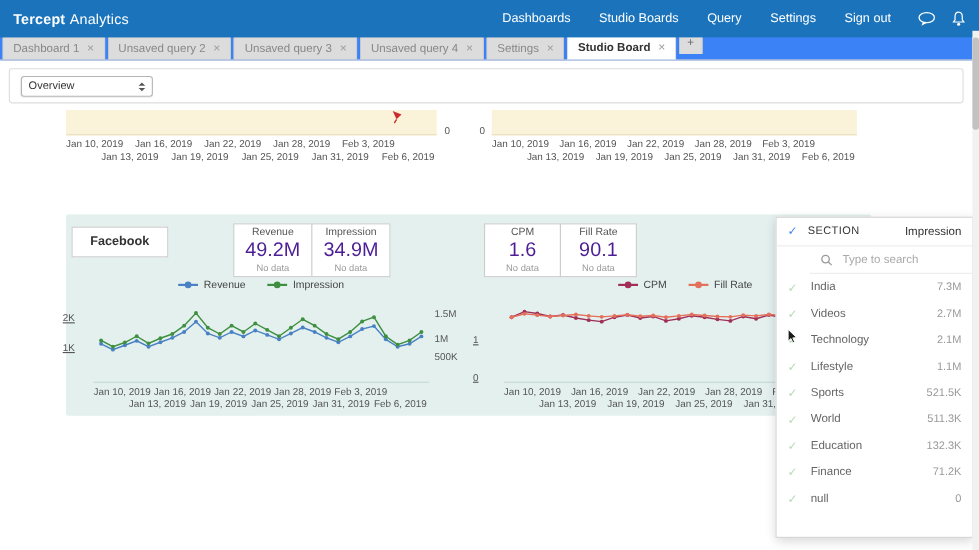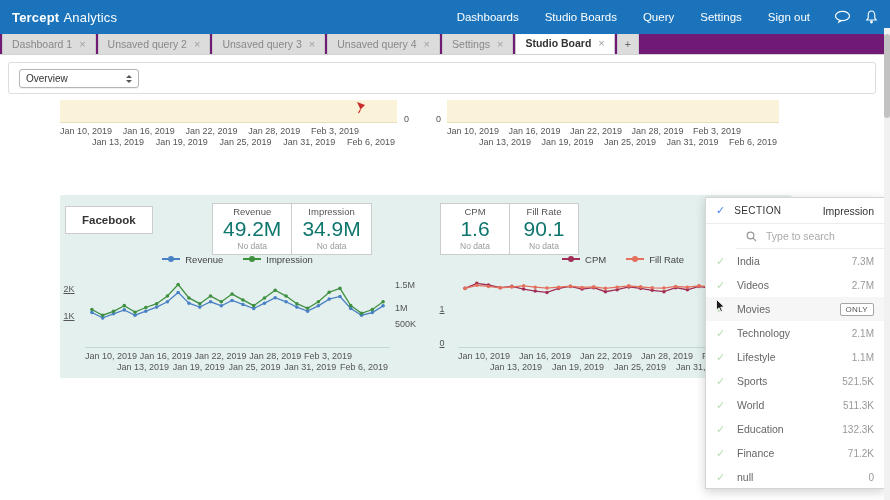--- a/index.html
+++ b/index.html
@@ -11,22 +11,22 @@
             display:flex; align-items:center; padding:17px 12px; color:#fff; z-index:30; }
   .brand { font-size:13px; letter-spacing:.2px; }
   .brand b { font-weight:bold; }
   .brand span { font-weight:normal; margin-left:4px; }
   .nav-links { margin-left:auto; display:flex; gap:26px; font-size:11.5px; }
   .nav-link { color:#fff; cursor:pointer; white-space:nowrap; }
   .nav-icons { display:flex; gap:14px; margin-left:24px; align-items:center; }
   .nav-icons svg { display:block; cursor:pointer; }
 
   
-  .tabbar { position:absolute; top:28px; left:0; right:6px; height:27px; background:#701a75;
-            border-bottom:1px solid #d2d2d2; display:flex; align-items:flex-end; padding-left:2px; z-index:5; }
+  .tabbar { position:absolute; top:28px; left:0; right:6px; height:27px; background:#3b82f6;
+            border-bottom:1px solid #d2d2d2; display:flex; padding-left:2px; z-index:5; }
   .tabs-list { display:flex; gap:2px; align-items:flex-end; }
   .tab { height:21px; background:#dcdcdc; border:1px solid #c9c9c9; border-bottom:none;
          display:flex; align-items:center; padding:0 9px; font-size:10.5px; color:#888;
          border-radius:2px 2px 0 0; cursor:pointer; white-space:nowrap; }
   .tab .x { margin-left:7px; color:#a0a0a0; font-size:11px; }
   .tab.active { background:#fff; color:#333; font-weight:bold; height:23px; }
   .tab.active .x { font-weight:normal; }
   .tab.plus { padding:0 7px; color:#666; margin-left:2px; }
 
   
@@ -59,39 +59,39 @@
   
   .panel { position:absolute; left:60px; top:195px; width:732px; height:183px; background:#e3f0ee; border-radius:2px; }
   .fb-box { position:absolute; left:5px; top:11px; background:#fff; border:1px solid #ccc;
             padding:7px 16px; font-size:11.5px; color:#333; font-weight:bold; }
   .metric-row { position:absolute; display:flex; top:8px; }
   #metrics-left  { left:152px; }
   #metrics-right { left:380px; }
   .metric { background:#fff; border:1px solid #ccc; text-align:center; padding:2px 10px 3px; min-width:70px; }
   .metric + .metric { margin-left:-1px; }
   .m-label { font-size:9.5px; color:#555; }
-  .m-value { font-size:21px; color:#0f766e; line-height:1.15;text-align:center; }
+  .m-value { font-size:18px; color:#4c1d95; line-height:1.15;text-align:center; }
   .m-sub { font-size:8.5px; color:#9a9a9a; }
   .platform-btn { position:absolute; left:549px; top:14px; width:88px; background:#fff; border:1px solid #ccc;
                   border-radius:2px; padding:6px 10px; font-size:9.5px; color:#555; display:flex;
                   align-items:center; justify-content:space-between; cursor:pointer; }
   .platform-btn .caret { color:#888; font-size:8px; }
 
   
   .chart-block { position:absolute; top:57px; }
   #chart-left  { left:25px;  width:305px; }
   #chart-right { left:398px; width:330px; }
   .legend { display:flex; justify-content:center; gap:20px; font-size:9.5px; color:#444; height:14px; align-items:center; }
   .leg-item { display:inline-flex; align-items:center; }
   .leg-line { display:inline-block; width:18px; height:2px; position:relative; margin-right:5px; }
   .leg-dot { position:absolute; left:6px; top:-2px; width:6px; height:6px; border-radius:50%; }
   .plot-wrap { position:relative; margin-top:4px; }
   .plot-wrap svg { display:block; border-bottom:1px solid #c4d9d4; }
   .ytick { position:absolute; font-size:9px; color:#555; line-height:10px; }
-  .tick-left  { left:-28px; width:24px; text-align:center;text-decoration:underline; }
+  .tick-left  { left:-28px; width:24px; text-align:left;text-decoration:underline; }
   .tick-right { left:100%; margin-left:5px; white-space:nowrap; }
 
   
   .dd { position:absolute; left:705px; top:197px; width:180px; height:292px; background:#fff;
         border:1px solid #d4d4d4; box-shadow:0 3px 10px rgba(0,0,0,.18); z-index:10;
         display:flex; flex-direction:column; }
   .dd-header { display:flex; align-items:center; height:26px; padding:0 10px; border-bottom:1px solid #ececec; flex:none; }
   .dd-check-blue { color:#4285f4; font-size:11px; margin-right:9px; }
   .dd-header-title { font-size:10px; color:#333; letter-spacing:.4px; }
   .dd-header-right { margin-left:auto; font-size:10.5px; color:#333; }
@@ -487,26 +487,20 @@
         <span class="dd-label">India</span>
 
         <span class="dd-value">7.3M</span>
       </div>
         <div class="dd-item">
         <span class="chk">✓</span>
         <span class="dd-label">Videos</span>
 
         <span class="dd-value">2.7M</span>
       </div>
-        <div class="dd-item hover">
-        <span class="chk">✓</span>
-        <span class="dd-label">Movies</span>
-        <span class="only-btn">ONLY</span>
-
-      </div>
         <div class="dd-item">
         <span class="chk">✓</span>
         <span class="dd-label">Technology</span>
 
         <span class="dd-value">2.1M</span>
       </div>
         <div class="dd-item">
         <span class="chk">✓</span>
         <span class="dd-label">Lifestyle</span>
 

